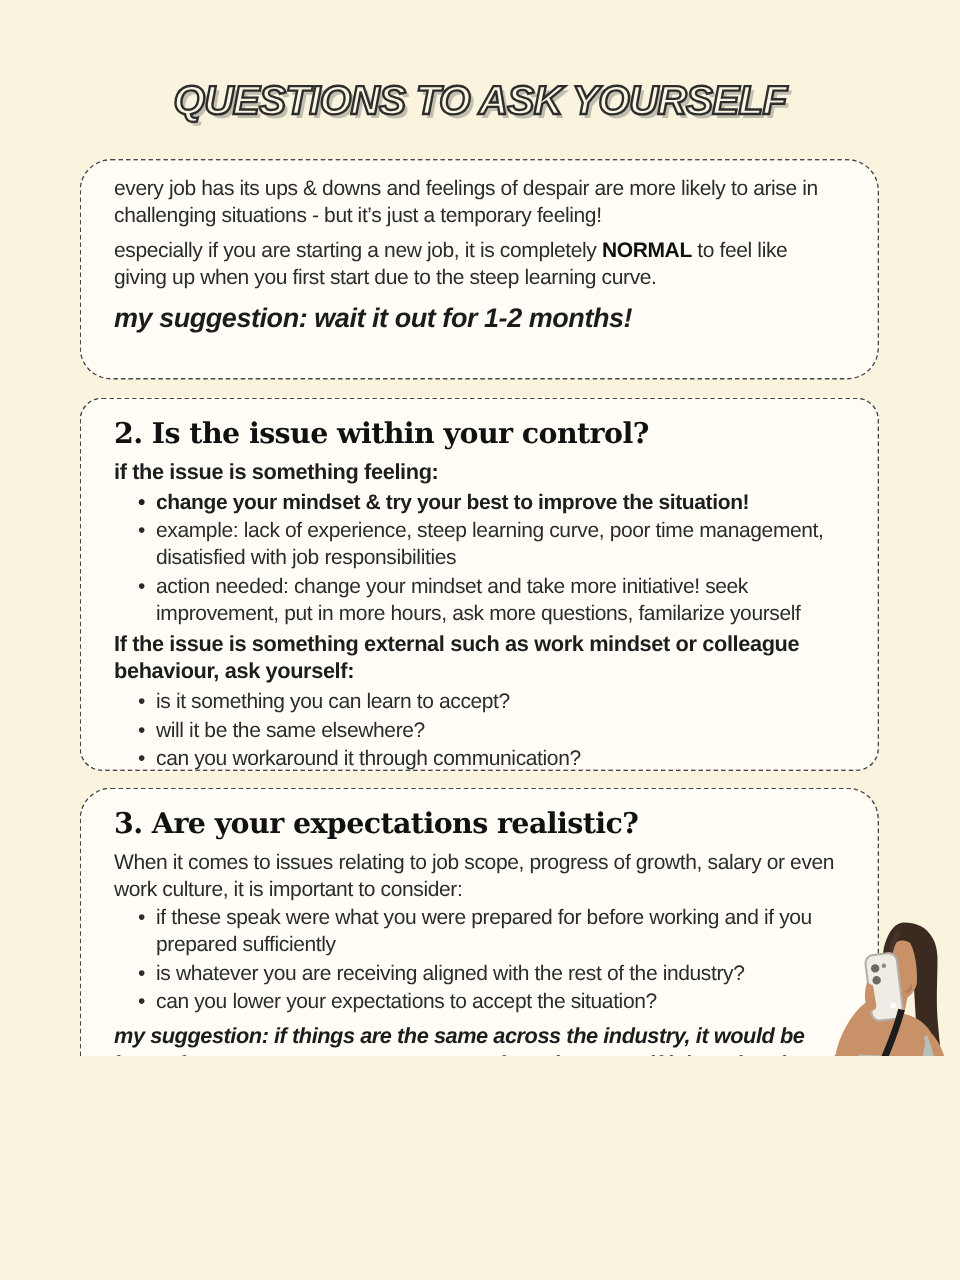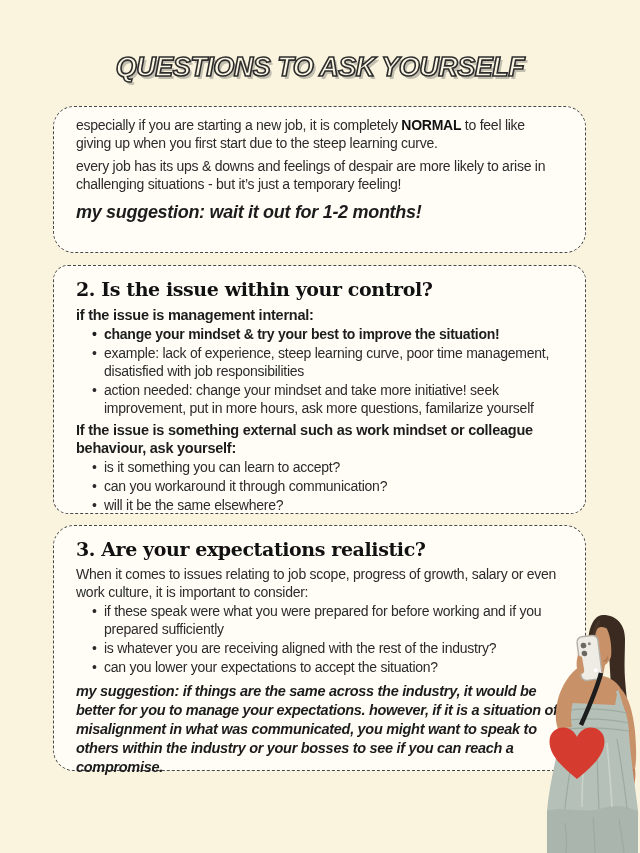--- a/index.html
+++ b/index.html
@@ -1,20 +1,20 @@
 <!DOCTYPE html>
 <html><head>
 <meta charset="utf-8">
 <style>
   * { margin: 0; padding: 0; box-sizing: border-box; }
   html, body { background: #faf4df; }
   .page {
     position: relative;
     width: 640px;
-    height: 853px;
+    height: 704px;
     margin: 0 auto;
     background: #faf4df;
     overflow: hidden;
     font-family: "Liberation Sans", sans-serif;
     color: #262626;
   }
   .page-title {
     position: absolute;
     top: 52px;
     left: 0;
@@ -116,38 +116,38 @@
   }
 </style>
 </head>
 <body>
 
 <div class="page">
 
   <div class="page-title">QUESTIONS TO ASK YOURSELF</div>
 
   <section class="card card-1">
+    <p class="body-text">every job has its ups &amp; downs and feelings of despair are more likely to arise in challenging situations - but it’s just a temporary feeling!</p>
     <p class="body-text"><span>especially if you are starting a new job, it is completely </span><span class="inline-bold">NORMAL</span><span> to feel like giving up when you first start due to the steep learning curve.</span></p>
-    <p class="body-text">every job has its ups &amp; downs and feelings of despair are more likely to arise in challenging situations - but it’s just a temporary feeling!</p>
     <p class="suggestion">my suggestion: wait it out for 1-2 months!</p>
   </section>
 
   <section class="card card-2">
     <h2>2. Is the issue within your control?</h2>
-    <p class="bold-label">if the issue is management internal:</p>
+    <p class="bold-label">if the issue is something feeling:</p>
     <ul class="bullets">
       <li class="b">change your mindset &amp; try your best to improve the situation!</li>
       <li>example: lack of experience, steep learning curve, poor time management, disatisfied with job responsibilities</li>
       <li>action needed: change your mindset and take more initiative! seek improvement, put in more hours, ask more questions, familarize yourself</li>
     </ul>
     <p class="bold-label">If the issue is something external such as work mindset or colleague behaviour, ask yourself:</p>
     <ul class="bullets">
       <li>is it something you can learn to accept?</li>
+      <li>will it be the same elsewhere?</li>
       <li>can you workaround it through communication?</li>
-      <li>will it be the same elsewhere?</li>
     </ul>
   </section>
 
   <section class="card card-3">
     <h2>3. Are your expectations realistic?</h2>
     <p class="body-text">When it comes to issues relating to job scope, progress of growth, salary or even work culture, it is important to consider:</p>
     <ul class="bullets">
       <li>if these speak were what you were prepared for before working and if you prepared sufficiently</li>
       <li>is whatever you are receiving aligned with the rest of the industry?</li>
       <li>can you lower your expectations to accept the situation?</li>

